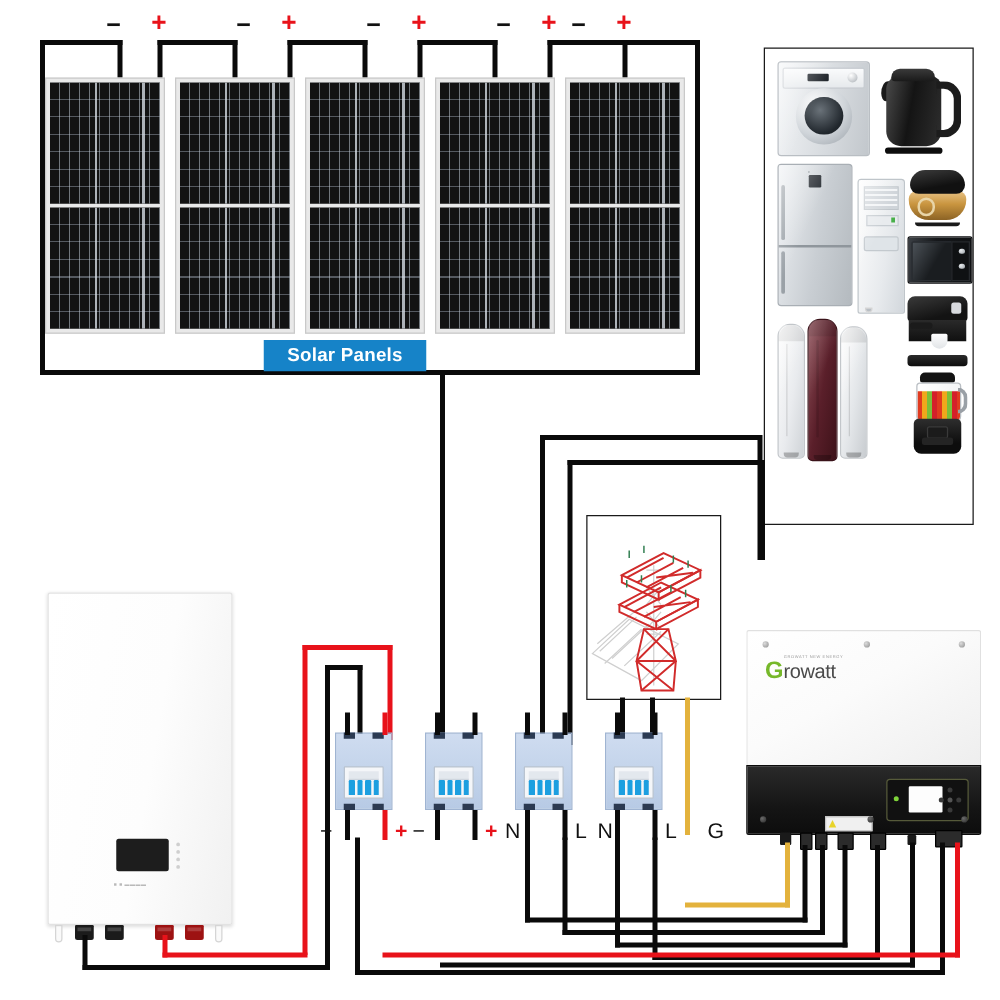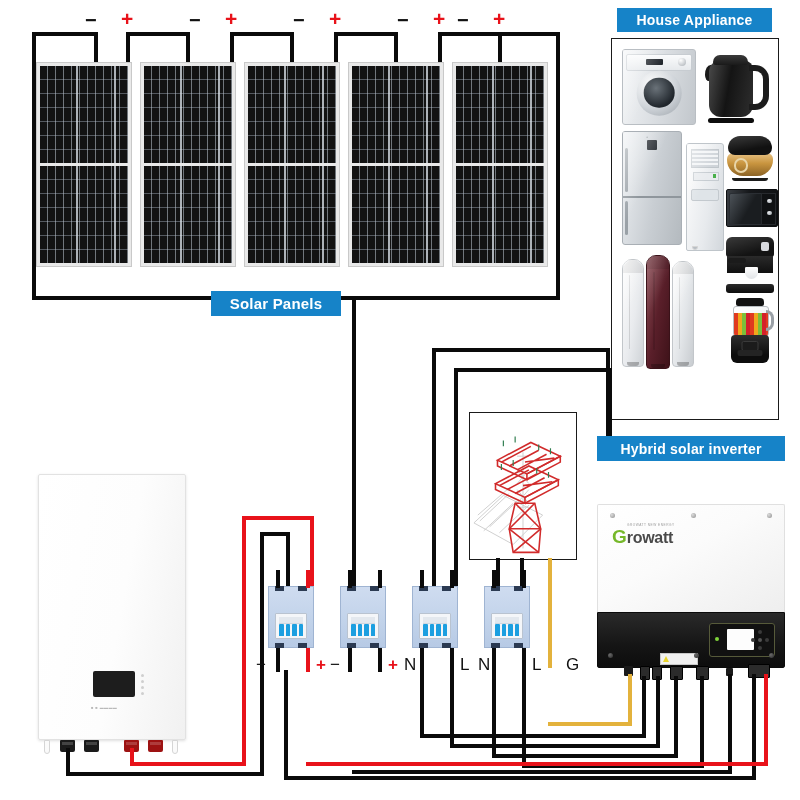--- a/index.html
+++ b/index.html
@@ -103,21 +103,21 @@
   .inv .scr .pad i{position:absolute;background:#3a3a3a;border-radius:50%;width:4px;height:4px;}
   .inv .plate{position:absolute;left:62px;top:40px;width:36px;height:10px;background:#f0f0f0;border:1px solid #c8c8c8;}
   .inv .plate .tri{position:absolute;left:2px;top:1.5px;width:0;height:0;
      border-left:3px solid transparent;border-right:3px solid transparent;border-bottom:6px solid #e8d32a;}
   .inv .scrw{position:absolute;width:5px;height:5px;border-radius:50%;
      background:radial-gradient(circle at 35% 35%,#dcdcdc,#8f8f8f);}
   .inv .scrwD{position:absolute;width:5px;height:5px;border-radius:50%;
      background:radial-gradient(circle at 35% 35%,#6a6a6a,#2a2a2a);}
   .inv .logo{position:absolute;left:14px;top:22px;display:flex;align-items:baseline;}
   .inv .logo .g{font-size:19px;font-weight:bold;color:#76b82a;line-height:1;}
-  .inv .logo .rest{font-size:16px;font-weight:bold;color:#4a4a4a;line-height:1;letter-spacing:-.3px;}
+  .inv .logo .rest{font-size:16px;font-weight:normal;color:#4a4a4a;line-height:1;letter-spacing:-.3px;}
   .inv .logo .tiny{position:absolute;left:15px;top:-4px;font-size:3.2px;color:#9a9a9a;letter-spacing:.5px;white-space:nowrap;}
   .conn{position:absolute;background:#1a1a1a;border-radius:1px;}
   .conn.mc{background:#2b2b2b;border:1px solid #000;}
 
   
   .ap{position:absolute;}
   .sheen{position:absolute;inset:0;background:linear-gradient(115deg,rgba(255,255,255,.55) 0%,rgba(255,255,255,0) 42%);}
 
   
   .wm{background:linear-gradient(100deg,#f2f4f6,#d6dade 60%,#c2c7cc);border:1px solid #b9bec3;border-radius:3px;}
@@ -269,23 +269,22 @@
   </div>
   <div class="panel" style="left:348px;top:62px;width:96px;height:205px;">
     <div class="half"></div>
     <div class="half"></div>
   </div>
   <div class="panel" style="left:452px;top:62px;width:96px;height:205px;">
     <div class="half"></div>
     <div class="half"></div>
   </div>
 
-  <div class="caption" style="left:211px;top:272px;width:130px;height:25px;font-size:15px;margin-top:19px;">Solar Panels</div>
-
-  <div class="caption" style="left:617px;top:8px;width:155px;height:24px;font-size:14px;">House Appliance</div>
+  <div class="caption" style="left:211px;top:272px;width:130px;height:25px;font-size:15px;">Solar Panels</div>
+
 
   <div class="framebox" style="left:611px;top:38px;width:168px;height:382px;">
 
     <div class="ap wm" style="left:10px;top:10px;width:72px;height:74px;">
       <div class="ctrl">
         <div class="dsp"></div>
         <div class="knb"></div>
       </div>
       <div class="door"></div>
       <div class="sheen"></div>
@@ -532,21 +531,20 @@
 
   <div class="w v" style="left:276px;top:648px;height:24px;"></div>
   <div class="w v red" style="left:306px;top:648px;height:24px;"></div>
   <div class="w v" style="left:348px;top:648px;height:24px;"></div>
   <div class="w v" style="left:378px;top:648px;height:24px;"></div>
   <div class="w v" style="left:420px;top:648px;height:24px;"></div>
   <div class="w v" style="left:450px;top:648px;height:24px;"></div>
   <div class="w v" style="left:492px;top:648px;height:24px;"></div>
   <div class="w v" style="left:522px;top:648px;height:24px;"></div>
 
-  <div class="caption" style="left:597px;top:436px;width:188px;height:25px;font-size:14px;">Hybrid solar inverter</div>
 
   <div class="inv" style="left:597px;top:504px;width:188px;height:164px;">
     <div class="top">
       <div class="logo">
         <span class="g">G</span>
         <span class="rest">rowatt</span>
         <span class="tiny">GROWATT NEW ENERGY</span>
       </div>
       <div class="scrw" style="left:12px;top:8px;"></div>
       <div class="scrw" style="left:50%;top:8px;"></div>

